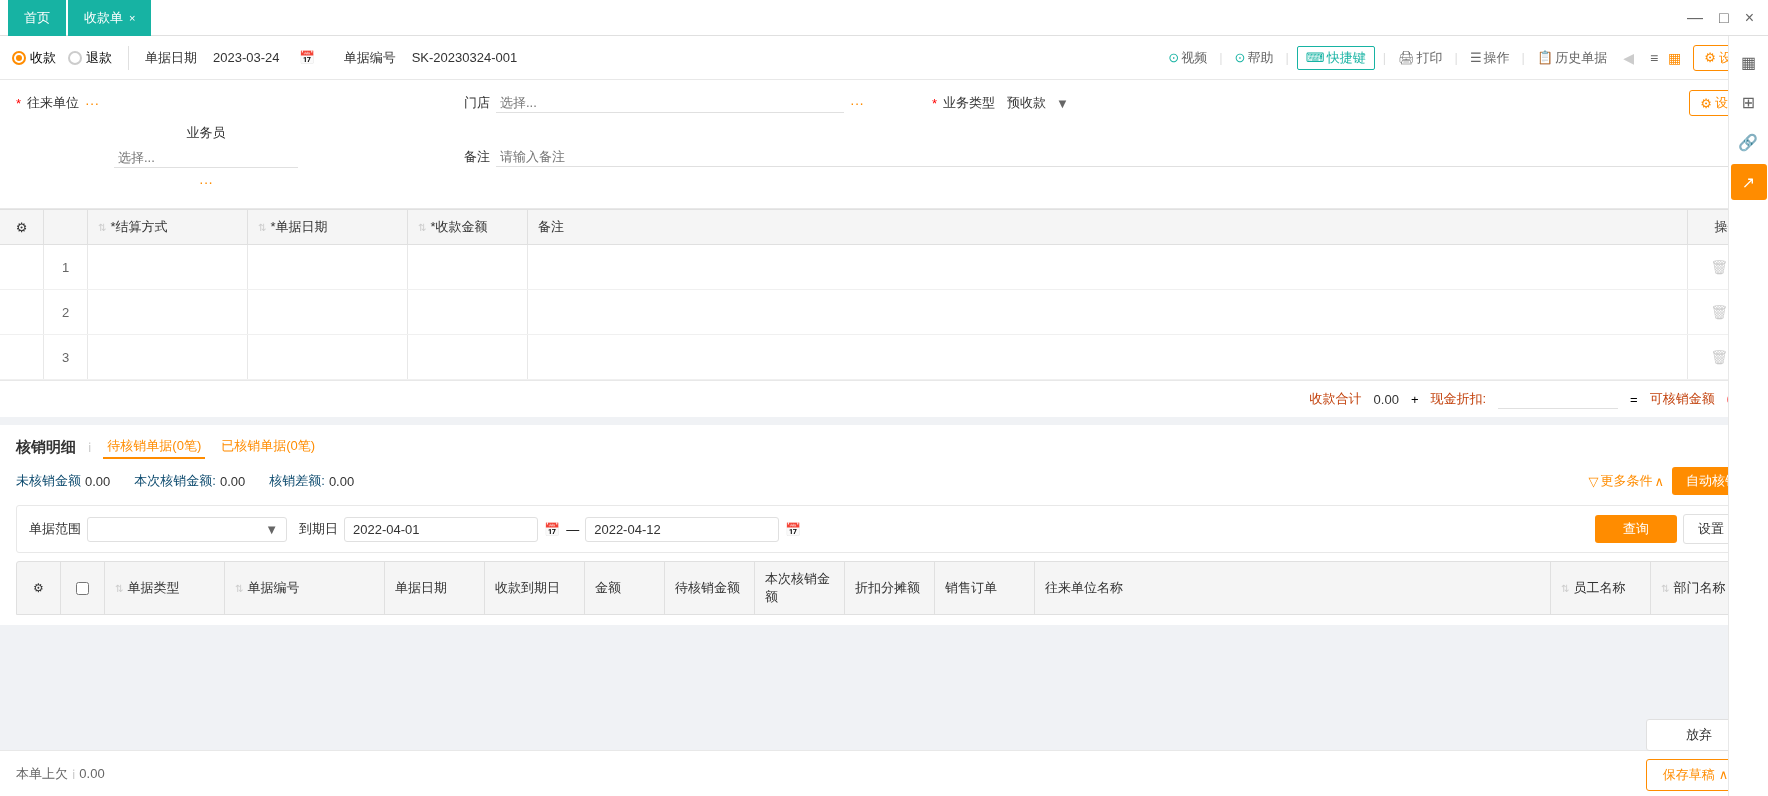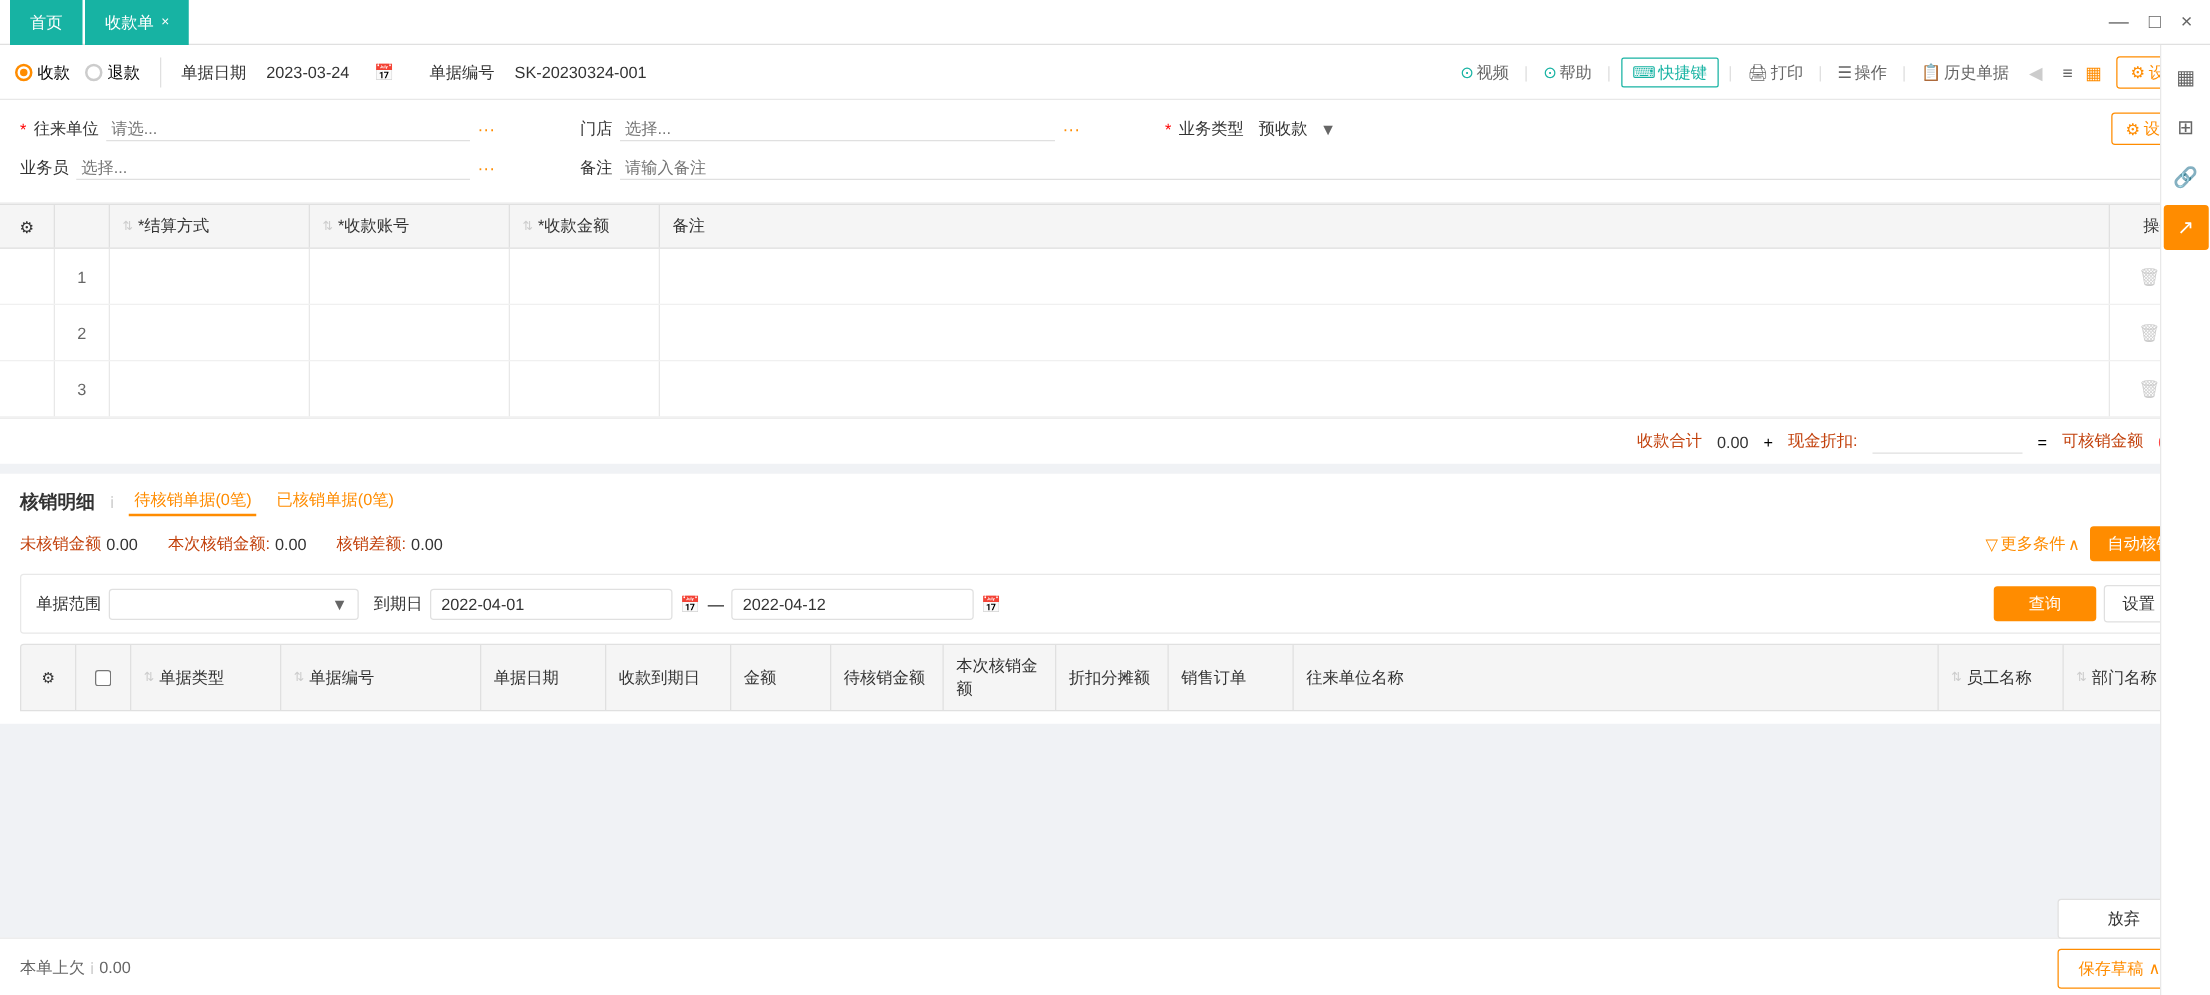--- a/index.html
+++ b/index.html
@@ -126,21 +126,21 @@
     .verify-header { display: flex; align-items: center; gap: 12px; margin-bottom: 8px; }
     .verify-title { font-size: 15px; font-weight: 600; color: #333; }
     .info-icon { color: #ccc; cursor: pointer; font-size: 13px; }
     .verify-tab {
       color: #ff8c00; cursor: pointer; font-size: 13px; padding: 2px 4px;
       border-bottom: 2px solid transparent;
     }
     .verify-tab.active { border-bottom-color: #ff8c00; }
     .verify-stats { display: flex; align-items: center; gap: 24px; margin-bottom: 10px; }
     .stat-item { display: flex; align-items: center; gap: 4px; }
-    .stat-label { color: #c2410c; }
+    .stat-label { color: #0c4a6e; }
     .stat-value { color: #333; }
     .verify-right { margin-left: auto; display: flex; align-items: center; gap: 8px; }
     .more-conditions { color: #ff8c00; cursor: pointer; font-size: 12px; display: flex; align-items: center; gap: 2px; }
     .auto-verify-btn {
       background: #ff8c00; color: #fff; border: none;
       padding: 5px 14px; border-radius: 3px; cursor: pointer; font-size: 13px;
     }
 
     
     .filter-row {
@@ -305,21 +305,20 @@
     </div>
   </div>
 </div>
 
 <div class="form-area">
   <div class="form-row">
 
     <div class="form-field" style="max-width:380px;">
       <span class="required-star">*</span>
       <span class="field-label">往来单位</span>
-      <input class="form-input" type="text" placeholder="请选..." style="">
       <span class="more-icon">···</span>
     </div>
 
     <div class="form-field" style="max-width:400px; margin-left: 60px;">
       <span class="field-label">门店</span>
       <input class="form-input" type="text" placeholder="选择..." style="">
       <span class="more-icon">···</span>
     </div>
 
     <div class="form-select-field" style="margin-left: 60px; flex:1;">
@@ -328,21 +327,21 @@
       <span class="select-value" style="margin-left:6px;">预收款</span>
       <span class="dropdown-arrow">▼</span>
     </div>
     <div class="settings-btn" style="margin-left:auto;">
       <span>⚙</span>
       <span>设置</span>
     </div>
   </div>
   <div class="form-row">
 
-    <div class="form-field" style="max-width:380px;">
+    <div class="form-field" style="max-width:380px;flex-direction:column;">
       <span class="field-label">业务员</span>
       <input class="form-input" type="text" placeholder="选择..." style="">
       <span class="more-icon">···</span>
     </div>
 
 
     <div class="form-field" style="margin-left:60px; flex:1;">
       <span class="field-label">备注</span>
       <input class="form-input" type="text" placeholder="请输入备注" style="">
     </div>
@@ -352,21 +351,21 @@
 <div class="table-area">
   <div class="table-header">
     <div class="table-col col-settings">⚙</div>
     <div class="table-col col-num"></div>
     <div class="table-col col-settlement">
       <span class="col-sort">⇅</span>
       <span>*结算方式</span>
     </div>
     <div class="table-col col-account">
       <span class="col-sort">⇅</span>
-      <span>*收款账号</span>
+      <span>*单据日期</span>
     </div>
     <div class="table-col col-amount">
       <span class="col-sort">⇅</span>
       <span>*收款金额</span>
     </div>
     <div class="table-col col-remark">
       <span>备注</span>
     </div>
     <div class="table-col col-operation">
       <span>操作</span>

